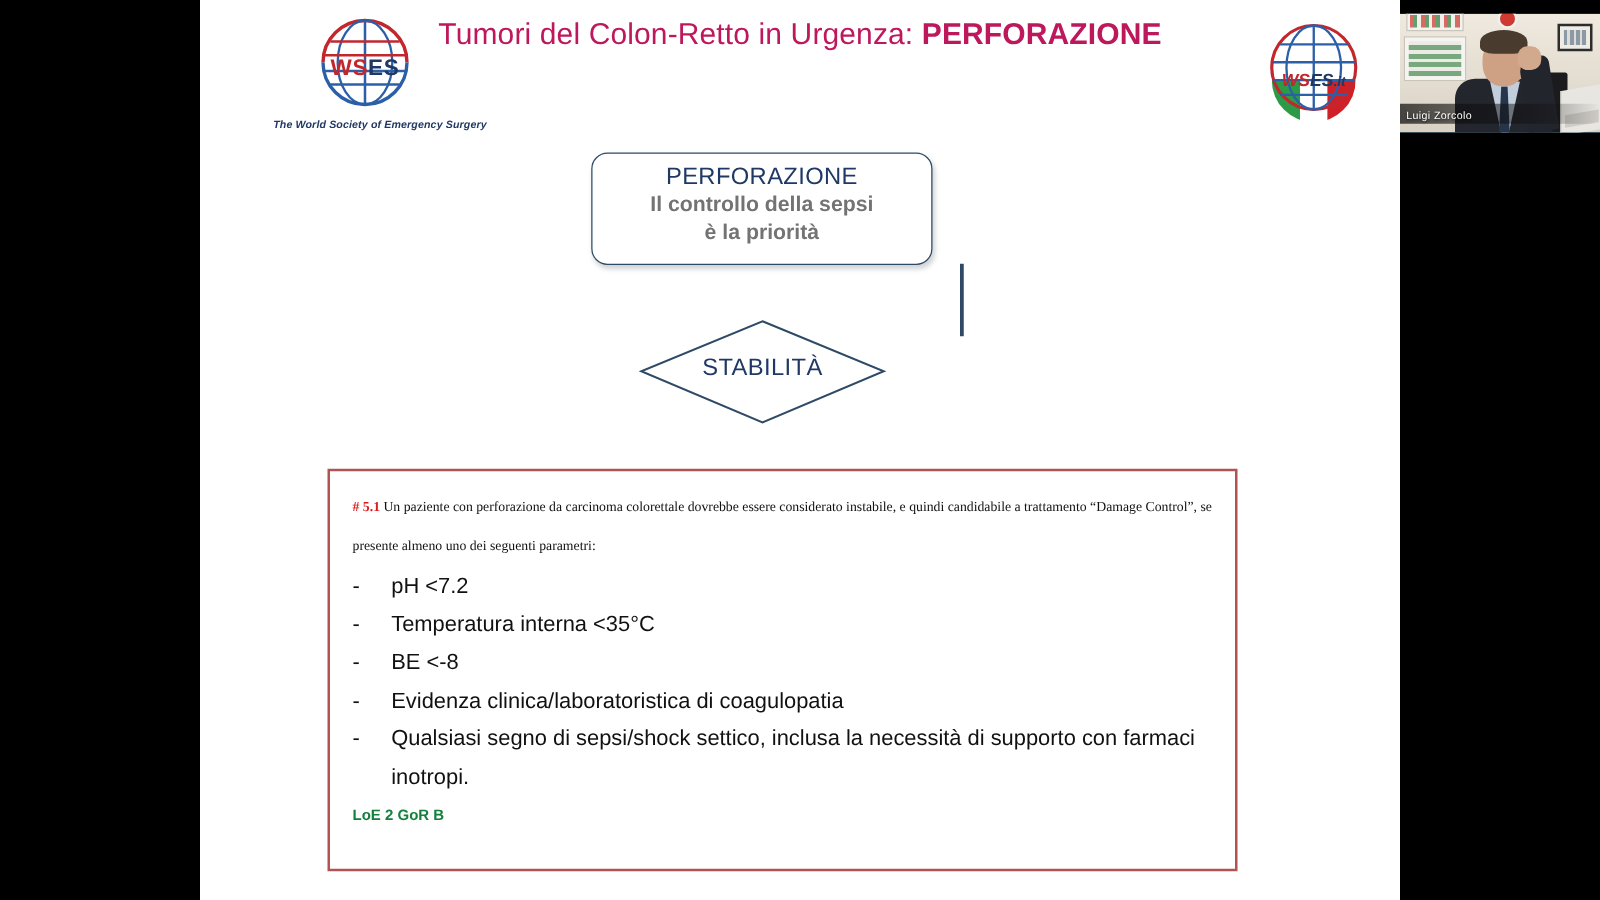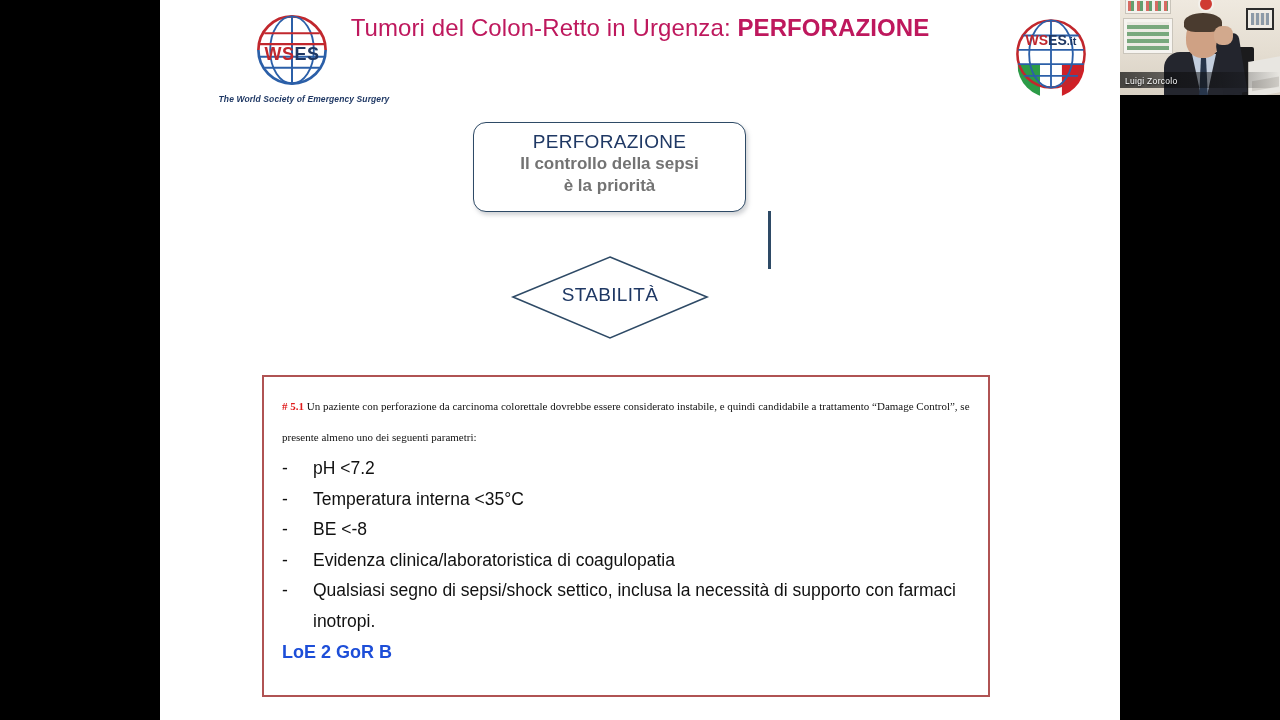--- a/index.html
+++ b/index.html
@@ -37,22 +37,22 @@
   .logo-left .tagline {
     position:absolute; left:12px; top:88px; width:180px; text-align:center;
     font-size:8.5px; font-style:italic; font-weight:bold; color:#1f3864;
     letter-spacing:.1px;
   }
 
   
   .logo-right { position:absolute; left:845px; top:12px; width:92px; height:88px; }
   .globe-r { position:absolute; left:4px; top:0; width:84px; height:84px; }
   .logo-right .wses-it {
-    position:absolute; left:0; top:20px; width:92px; text-align:center;
-    font-size:14px; font-weight:bold;
+    position:absolute; left:0; top:44px; width:92px; text-align:center;
+    font-size:14px; font-weight:bold;font-style:italic;
   }
   .wses-it .w1 { color:#c1272d; }
   .wses-it .w2 { color:#1f3864; }
   .wses-it .w3 { color:#1f3864; font-size:11px; }
 
   
   .flow { position:absolute; left:0; top:0; width:960px; height:350px; }
 
   .perf-box {
     position:absolute; left:313px; top:122px; width:273px; height:90px;
@@ -87,27 +87,27 @@
   .rec-num { color:#e01b1b; font-weight:bold; }
   ul.params { list-style:none; margin-top:1px; }
   ul.params li {
     font-size:17.5px; color:#111; line-height:30.5px;
     padding-left:40px; position:relative;
   }
   ul.params li .dash {
     position:absolute; left:9px; top:0; font-size:17.5px; color:#111;
   }
   .loe {
-    font-size:18px; font-weight:bold; color:#1d4ed8;
+    font-size:12px; font-weight:bold; color:#15803d;
     padding-left:9px; line-height:30px; margin-top:1px;
   }
 
   
   #webcam {
-    position:absolute; left:1120px; top:0; width:160px; height:95px;
+    position:absolute; left:1120px; top:11px; width:160px; height:95px;
     overflow:hidden; background:#0c4a6e;
   }
   .wc-wall { position:absolute; inset:0; background:linear-gradient(180deg,#efe9df 0%,#e4ddd1 55%,#d8d0c3 100%); }
   .wc-poster1 { position:absolute; left:5px; top:-2px; width:46px; height:16px; background:#f4f2ee; border:1px solid #c9c4ba; }
   .wc-poster1 i { position:absolute; left:2px; top:2px; right:2px; bottom:2px; background:repeating-linear-gradient(90deg,#cf4a40 0 3px,#3f8a4e 3px 6px,#f0efe9 6px 9px); opacity:.8; }
   .wc-poster2 { position:absolute; left:3px; top:18px; width:50px; height:36px; background:#f6f4f0; border:1px solid #cac5bb; }
   .wc-poster2 i { position:absolute; left:3px; top:3px; right:3px; bottom:3px; background:repeating-linear-gradient(0deg,#4f8f57 0 4px,#e9e7e0 4px 7px); opacity:.75; }
   .wc-crest { position:absolute; left:78px; top:-4px; width:16px; height:16px; border-radius:50%; background:#cf3b33; border:2px solid #f3f1ec; }
   .wc-frame { position:absolute; right:6px; top:8px; width:28px; height:22px; background:#efece6; border:2px solid #2c2c2c; }
   .wc-frame i { position:absolute; inset:3px; background:repeating-linear-gradient(90deg,#8c9aa8 0 3px,#dfdcd6 3px 5px); }

